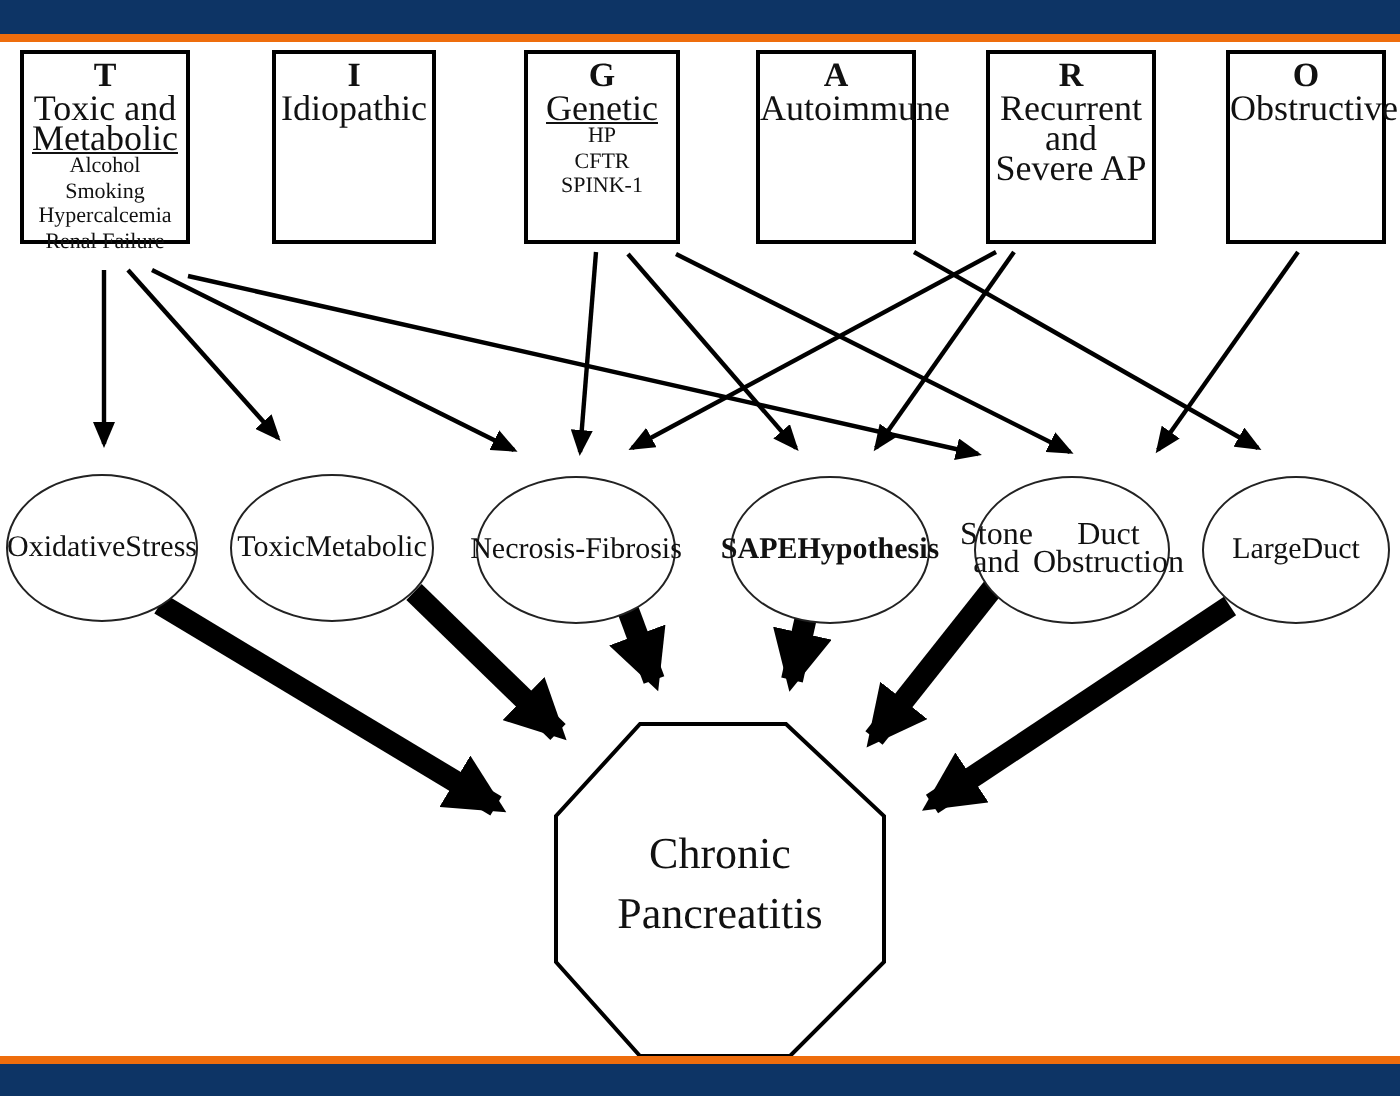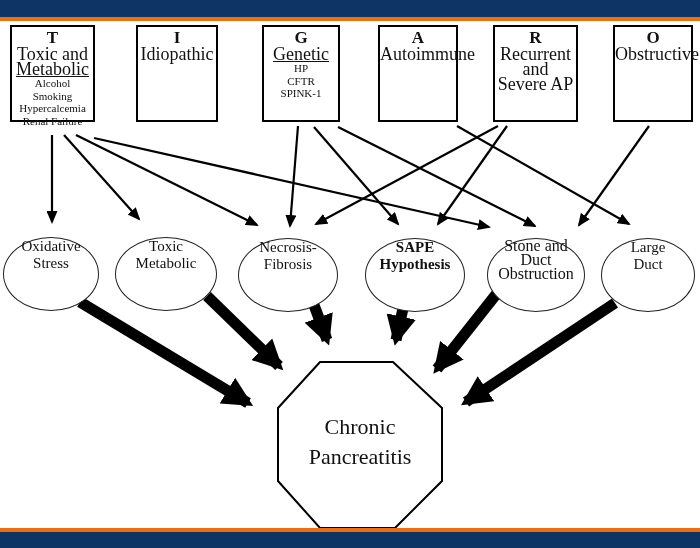--- a/index.html
+++ b/index.html
@@ -26,22 +26,22 @@
   .ebox .bitem{display:block;font-size:11px;line-height:12.5px;}
   .u{text-decoration:underline;}
   #box-t{left:10px;width:85px;}
   #box-i{left:136px;width:82px;}
   #box-g{left:262px;width:78px;}
   #box-a{left:378px;width:80px;}
   #box-r{left:493px;width:85px;}
   #box-o{left:613px;width:80px;}
   
   .ell{position:absolute;background:#fff;border:1.5px solid #222;border-radius:50%;
-       box-sizing:border-box;z-index:3;display:flex;flex-direction:column;
-       align-items:center;justify-content:flex-start;text-align:center;}
+       box-sizing:border-box;z-index:3;display:flex;flex-direction:row;
+       align-items:center;justify-content:center;text-align:center;}
   .ell .eline{display:block;font-size:15px;line-height:17px;}
   .ell.small .eline{font-size:16px;line-height:14px;}
   #ell-ox{left:3px;top:237px;width:96px;height:74px;}
   #ell-tm{left:115px;top:237px;width:102px;height:74px;}
   #ell-nf{left:238px;top:238px;width:100px;height:74px;}
   #ell-sape{left:365px;top:238px;width:100px;height:74px;font-weight:bold;}
   #ell-stone{left:487px;top:238px;width:98px;height:74px;}
   #ell-ld{left:601px;top:238px;width:94px;height:74px;font-family:Liberation Serif, serif;}
   
   .octtext{position:absolute;left:278px;top:362px;width:164px;height:160px;z-index:4;

